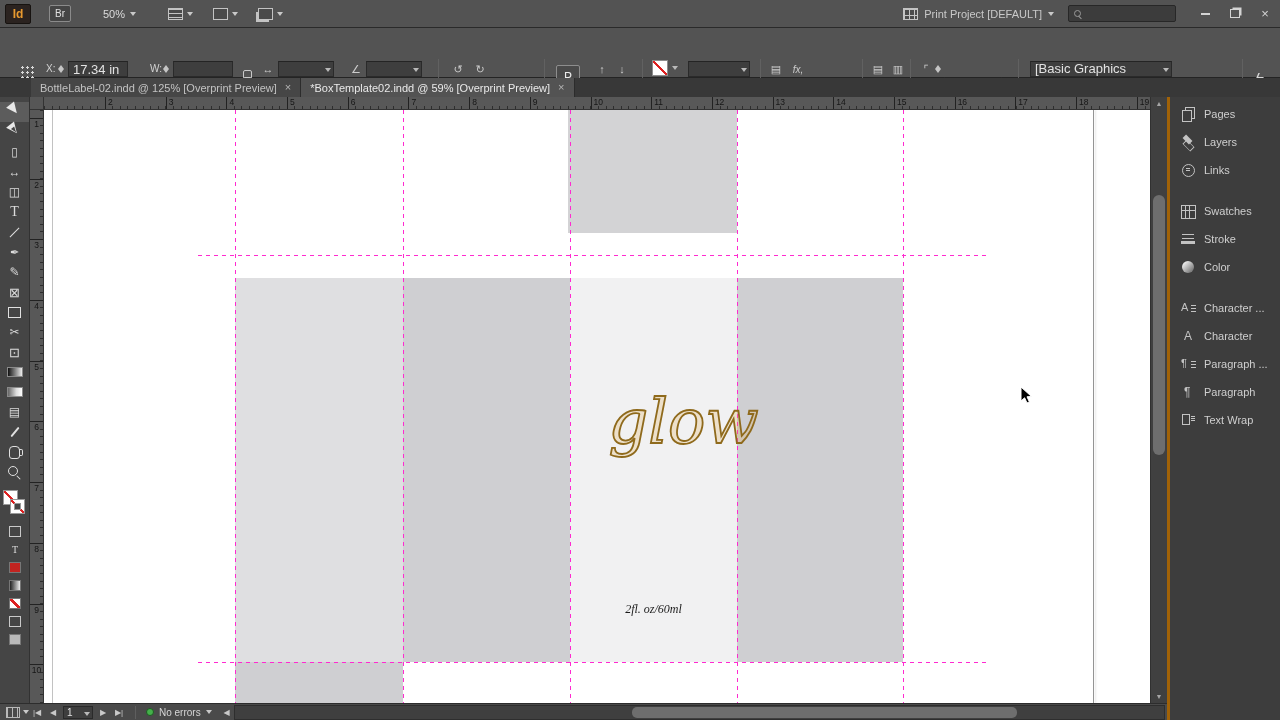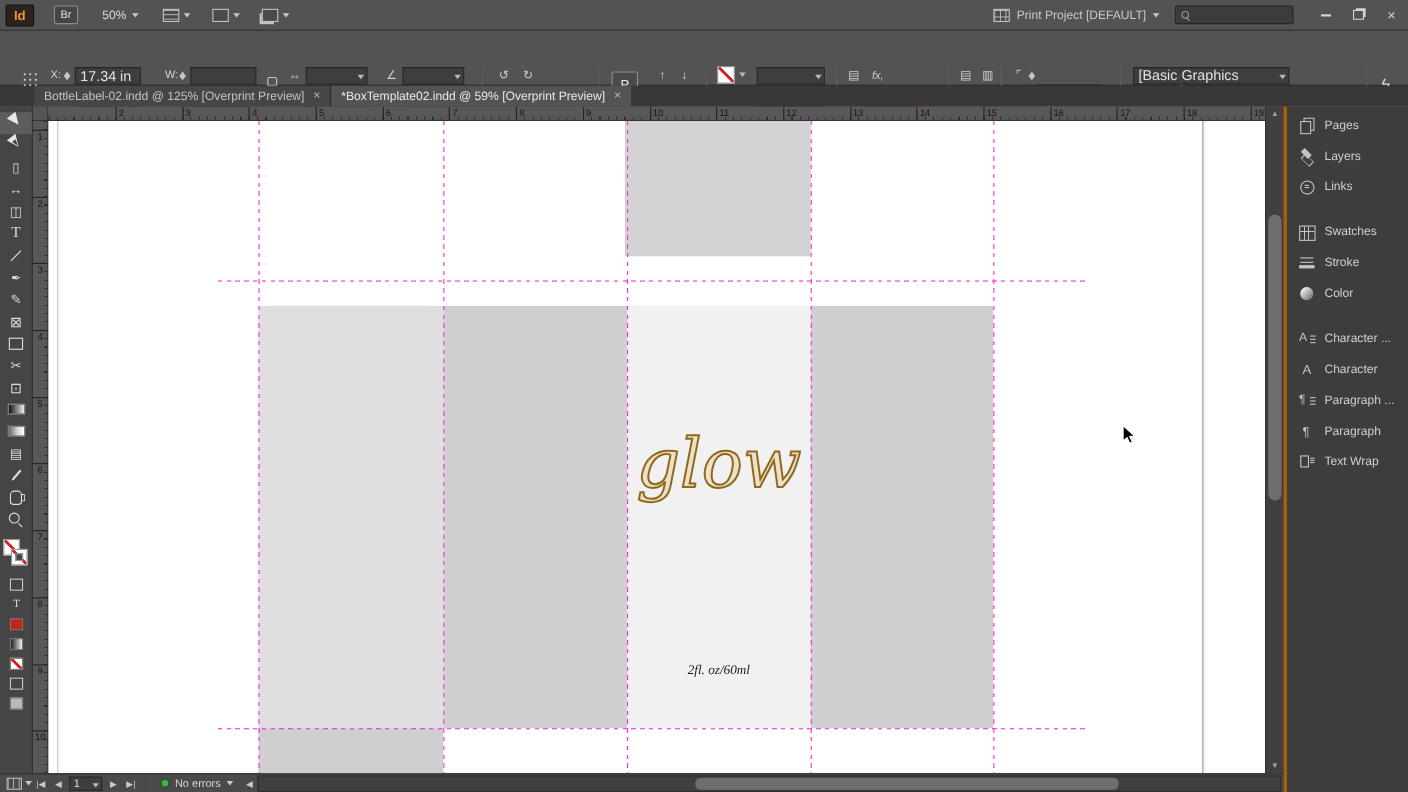--- a/index.html
+++ b/index.html
@@ -8,21 +8,21 @@
   #app *{box-sizing:border-box;}
 
   
   #menubar{position:absolute;left:0;top:0;width:1280px;height:28px;background:#535353;
            border-bottom:1px solid #2a2a2a;display:flex;align-items:center;}
   .id-logo{width:26px;height:20px;margin:0 8px 0 5px;background:#2b2320;border:1px solid #171310;
            color:#e8992f;font-weight:bold;font-size:12px;text-align:center;line-height:18px;border-radius:2px;flex:none;}
   .menu-item{padding:0 11px;font-size:12px;color:#e4e4e4;line-height:27px;cursor:default;flex:none;}
   .br-badge{margin:0 10px;padding:0 5px;height:17px;line-height:15px;font-size:10px;color:#e0e0e0;
             border:1px solid #8b8b8b;border-radius:2px;background:#454545;flex:none;}
-  .zoom-ctl{margin:0 12px;font-size:11px;color:#dcdcdc;display:flex;align-items:center;gap:5px;flex:none;}
+  .zoom-ctl{margin:0 22px;font-size:11px;color:#dcdcdc;display:flex;align-items:center;gap:5px;flex:none;}
   .dd{width:0;height:0;border:3px solid transparent;border-top:4px solid #c9c9c9;margin-top:3px;}
   .mb-group{display:flex;align-items:center;gap:4px;margin:0 10px;flex:none;}
   .mi-view,.mi-screen,.mi-arrange,.mi-grid{position:relative;width:15px;height:12px;border:1px solid #c3c3c3;background:#4a4a4a;}
   .mi-view{background-image:linear-gradient(#c3c3c3 1px,transparent 1px);background-size:100% 4px;}
   .mi-arrange{box-shadow:-3px 3px 0 -1px #c3c3c3;}
   .mi-grid{background-image:linear-gradient(90deg,#c3c3c3 1px,transparent 1px),linear-gradient(#c3c3c3 1px,transparent 1px);background-size:5px 6px;}
   .spacer{flex:1;}
   .workspace{display:flex;align-items:center;gap:6px;font-size:11px;color:#c9c9c9;margin-right:14px;}
   .searchbox{width:108px;height:17px;background:#3c3c3c;border:1px solid #272727;border-radius:2px;
              display:flex;align-items:center;padding:0 4px;margin-right:14px;}
@@ -144,21 +144,21 @@
   .bottom-flap{left:191px;top:552px;width:168px;height:41px;background:#cfcfd2;}
   .vg{position:absolute;top:0;bottom:0;width:1px;z-index:2;
       background-image:repeating-linear-gradient(180deg,var(--guide) 0 4px,transparent 4px 8px);}
   .vg1{left:191px;} .vg2{left:359px;} .vg3{left:526px;} .vg4{left:693px;} .vg5{left:859px;}
   .hg{position:absolute;left:154px;width:789px;height:1px;z-index:2;
       background-image:repeating-linear-gradient(90deg,var(--guide) 0 4px,transparent 4px 8px);}
   .hg1{top:145px;} .hg2{top:552px;}
   .band{position:absolute;left:174px;top:123px;width:685px;height:45px;background:var(--band);z-index:3;}
   .brand{position:absolute;left:352px;top:0;width:167px;height:45px;line-height:45px;text-align:center;
          color:#fffdf8;font-family:"Liberation Serif",serif;font-size:15px;letter-spacing:7px;text-indent:7px;}
-  .logo{position:absolute;left:526px;top:258px;width:167px;height:118px;z-index:4;text-align:center;
+  .logo{position:absolute;left:556px;top:258px;width:167px;height:118px;z-index:4;text-align:center;
         font-family:"DejaVu Serif",serif;font-style:italic;font-size:62px;line-height:108px;
         color:rgba(222,165,60,0.22);-webkit-text-stroke:1.8px #8f6a1c;}
   .ptext{position:absolute;left:526px;top:432px;width:167px;z-index:4;text-align:center;
          font-family:"Liberation Serif",serif;font-size:12.5px;font-weight:bold;color:#1b1b1b;line-height:14.5px;}
   .vol{position:absolute;left:526px;top:492px;width:167px;z-index:4;text-align:center;
        font-family:"Liberation Serif",serif;font-style:italic;font-size:12px;color:#1b1b1b;}
   .cursor{position:absolute;left:976px;top:276px;width:14px;height:18px;z-index:9;}
 
   
   #vscroll{position:absolute;left:1150px;top:97px;width:17px;height:606px;background:#404040;border-left:1px solid #313131;}

